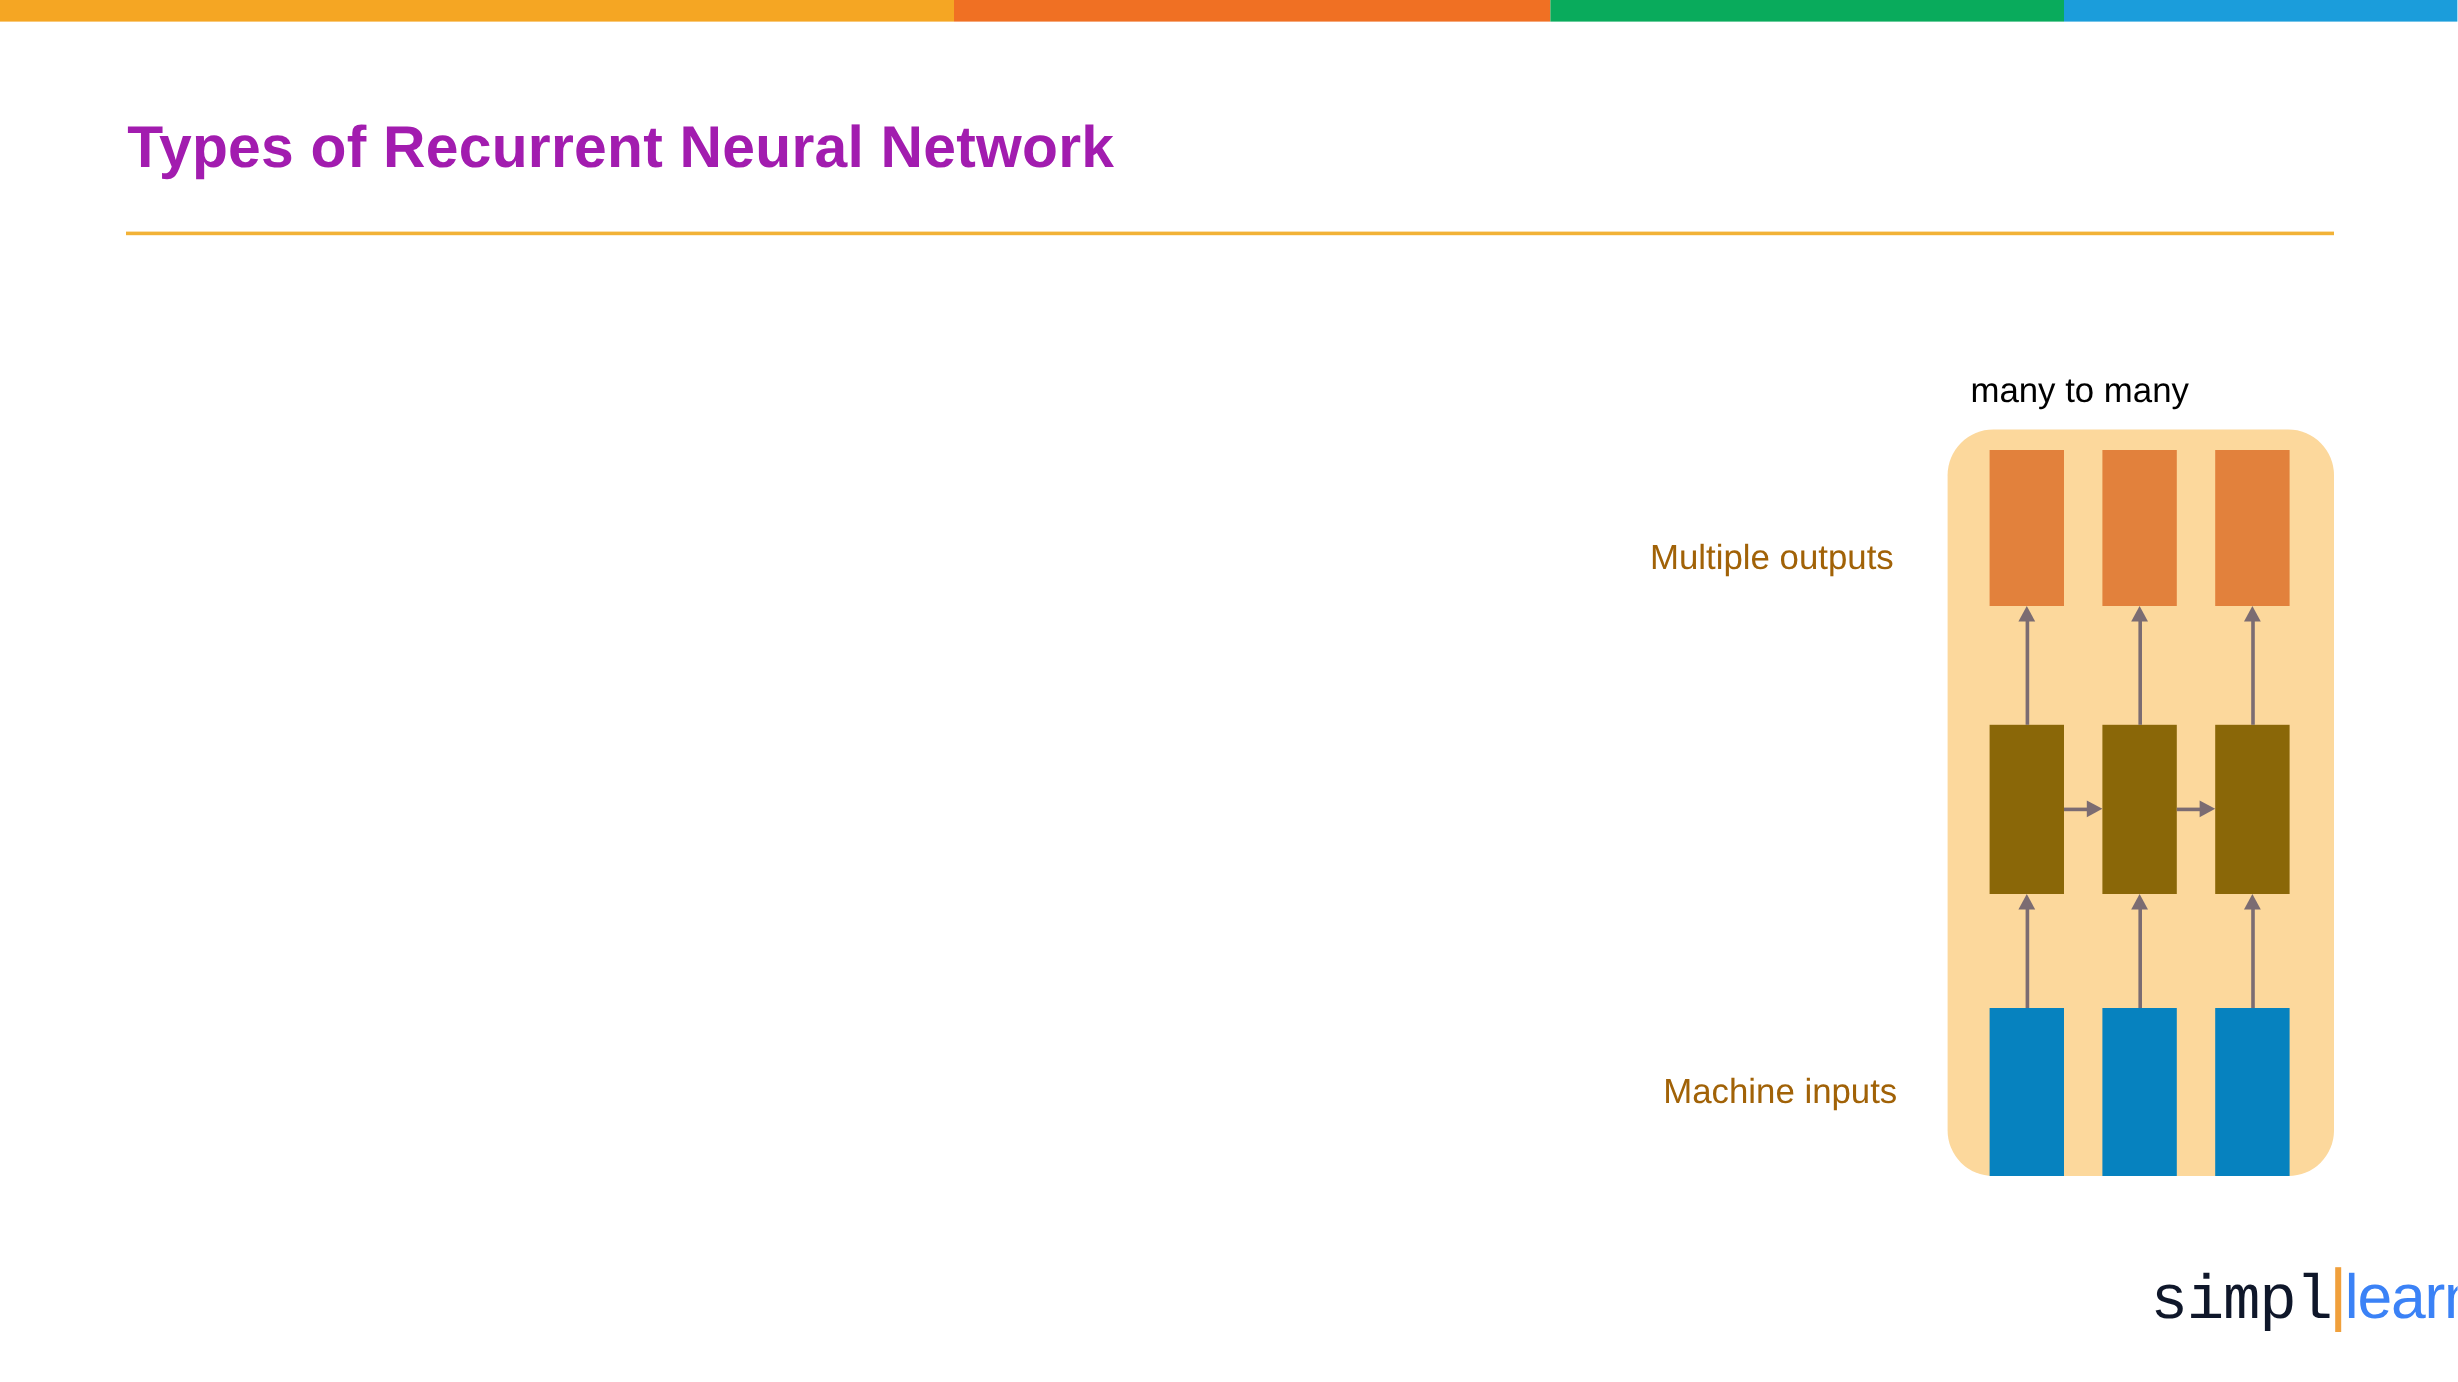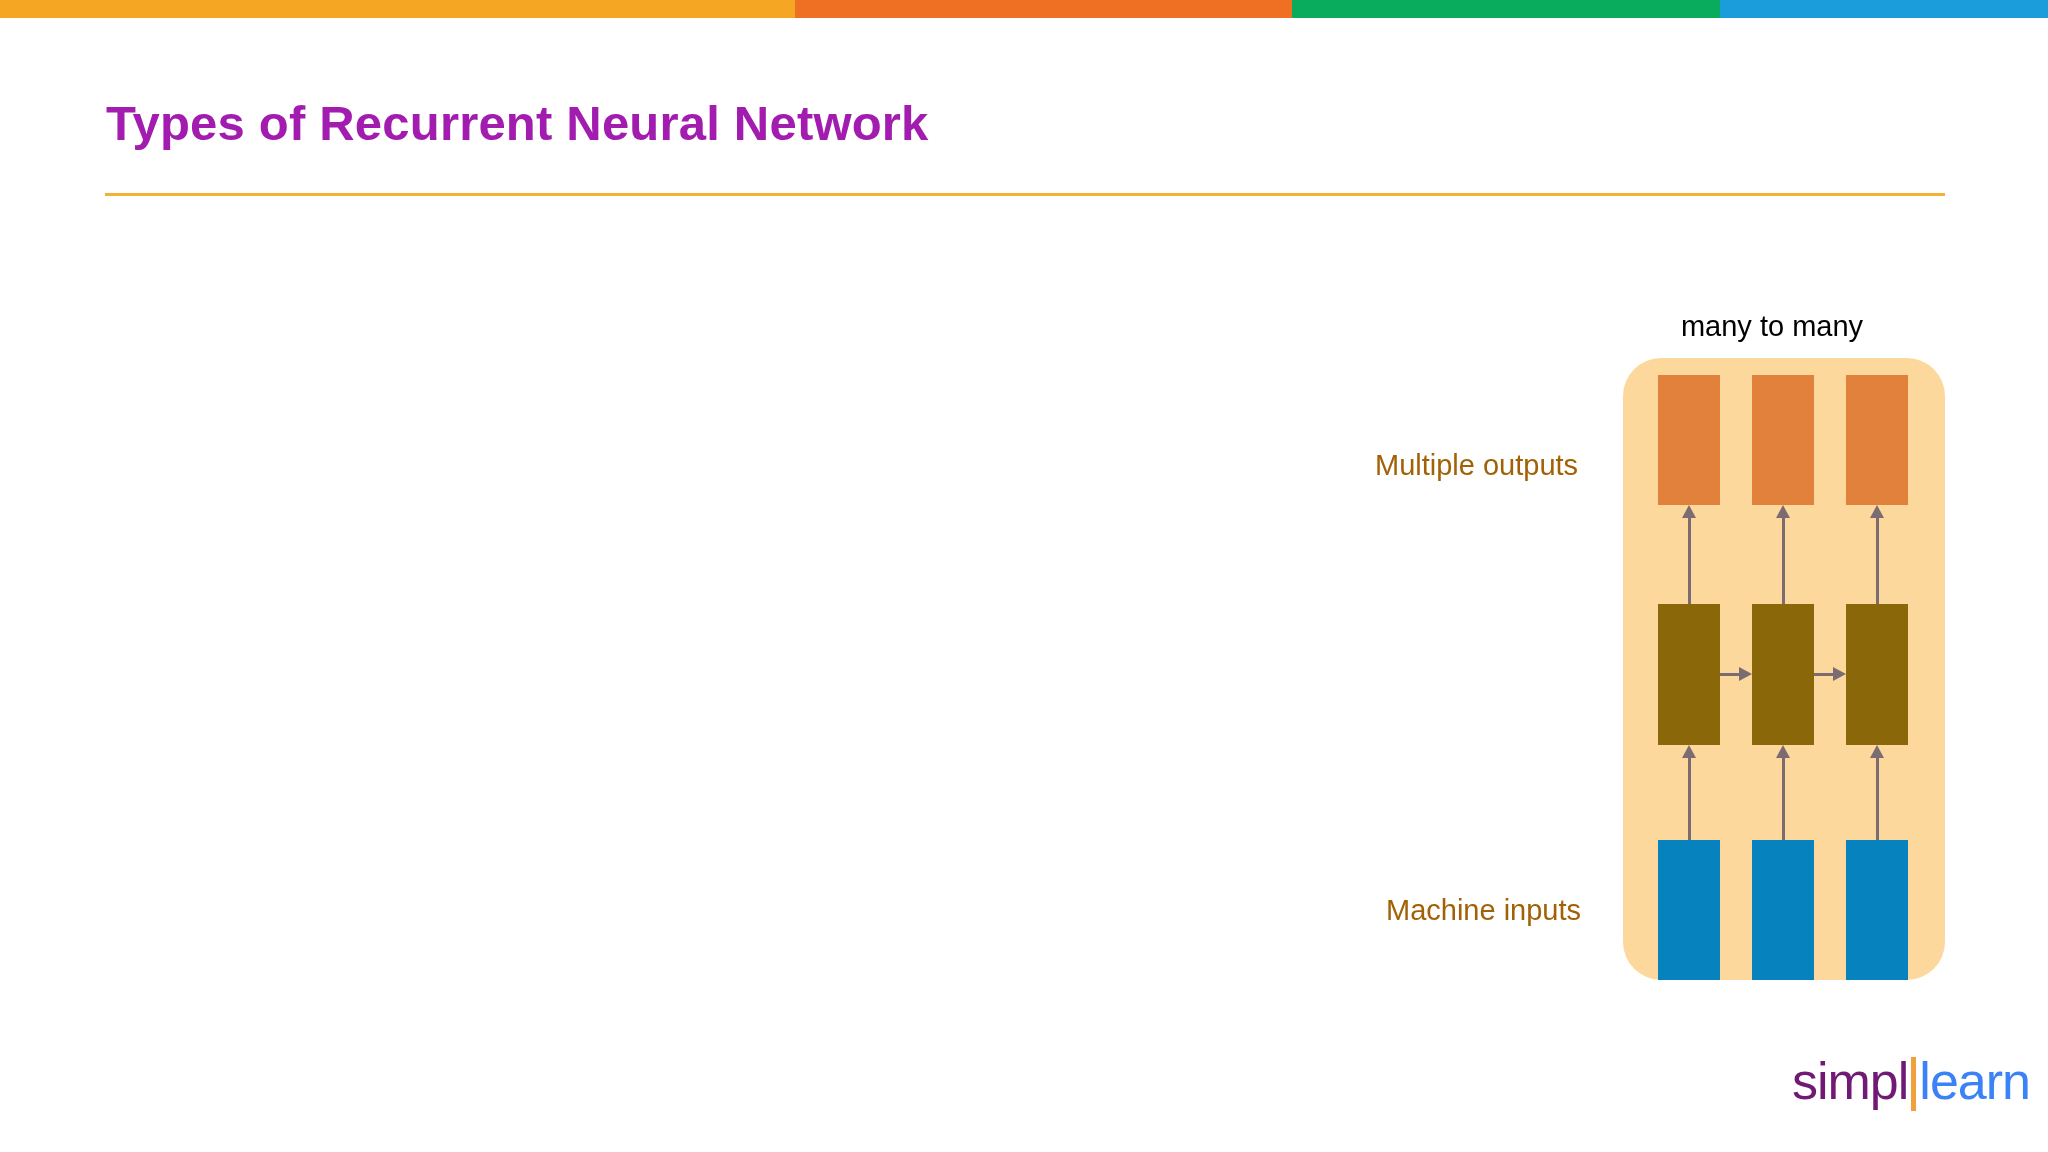--- a/index.html
+++ b/index.html
@@ -34,21 +34,21 @@
   }
   .callout-text {
     color:#ffffff; font-size:27px; line-height:39px; text-align:center;
     padding:0 18px; white-space:pre-line;
   }
 
   
   .diagram { position:absolute; left:1560px; top:300px; width:420px; height:700px; }
   .diagram-title {
     position:absolute; left:82px; top:10px; width:260px;
-    text-align:center; font-size:29px; color:#000;
+    text-align:left; font-size:29px; color:#000;
   }
   .panel {
     position:absolute; left:63px; top:58px; width:322px; height:622px;
     background:#FCD89C; border-radius:38px;
   }
   .cell { position:absolute; }
   .cell.out  { background:#E2813C; }
   .cell.hid  { background:#8A6708; }
   .cell.in   { background:#0682BF; }
 
@@ -76,21 +76,21 @@
   
   .copyright {
     position:absolute; left:38px; top:1100px;
     font-size:24px; color:#D8D8D8;
   }
   .logo {
     position:absolute; left:1792px; top:1055px;
     font-size:52px; letter-spacing:-1px; line-height:1;
     white-space:nowrap; font-weight:400;
   }
-  .logo .lo-a { color:#701a75; }
+  .logo .lo-a { color:#0f172a;font-family:Liberation Mono, monospace; }
   .logo .lo-b { color:#3b82f6; }
   .logo .lo-bar {
     display:inline-block; width:5px; height:54px; background:#F0A03C;
     vertical-align:-12px; margin:0 3px;
   }
 </style>
 </head>
 <body>
 
 <div class="slide">

